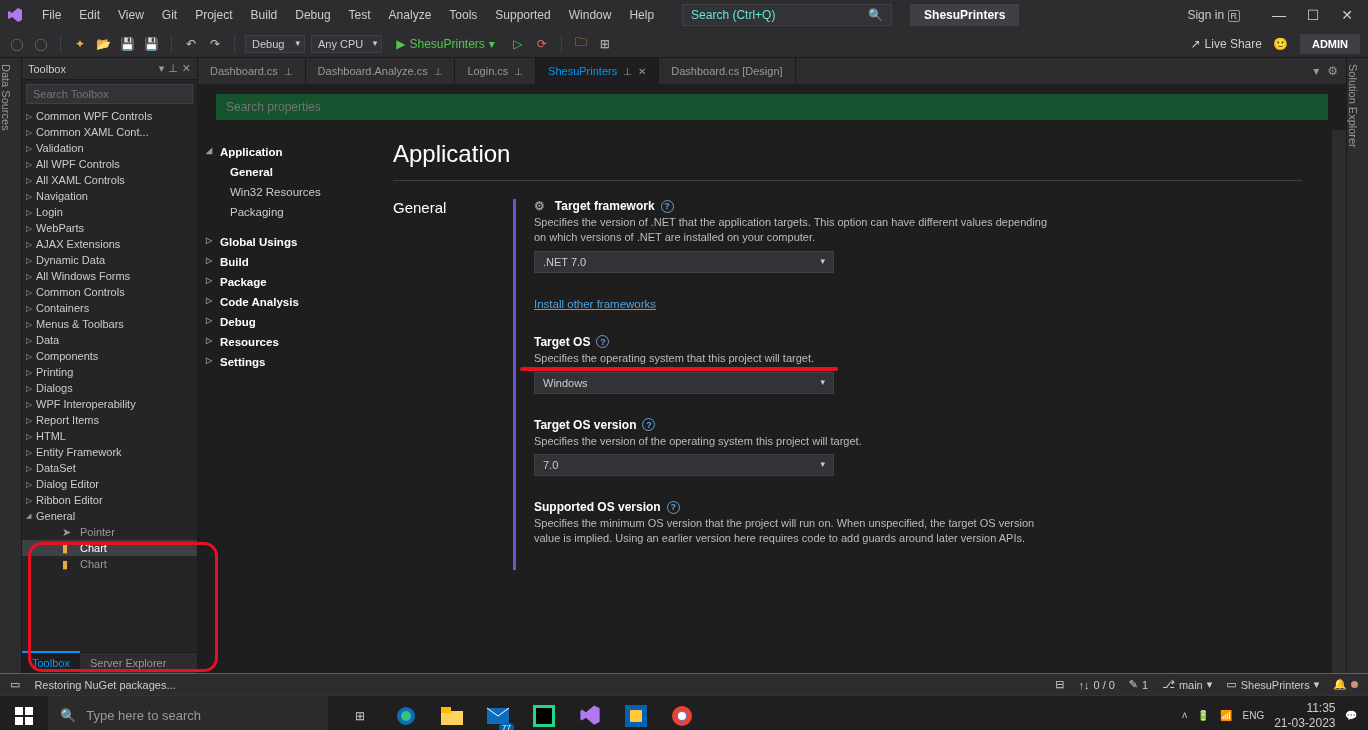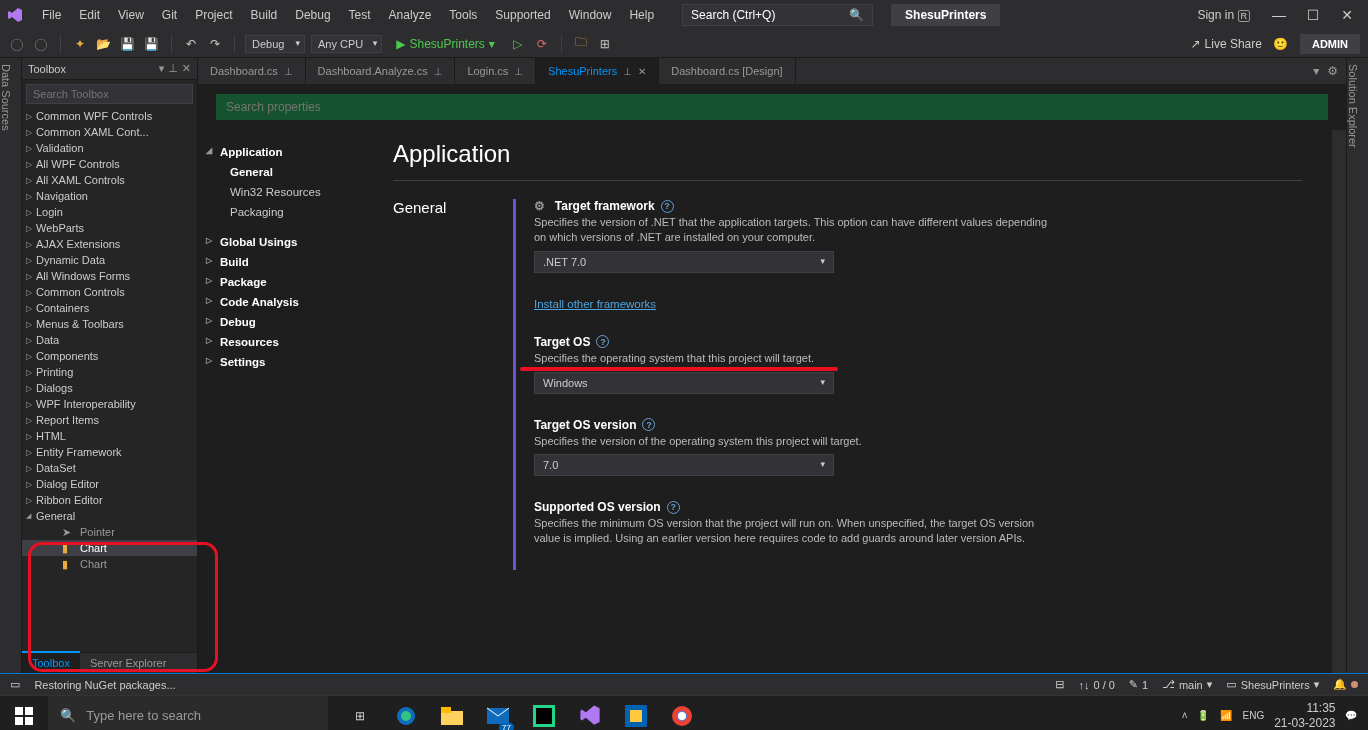--- a/index.html
+++ b/index.html
@@ -2,24 +2,24 @@
 <html><head>
 <meta charset="utf-8">
 <style>
 * { margin: 0; padding: 0; box-sizing: border-box; font-family: 'Segoe UI', Tahoma, sans-serif; }
 body { background: #1e1e1e; color: #ccc; font-size: 12px; overflow: hidden; width: 1368px; height: 730px; position: relative; }
 
 .titlebar { height: 30px; background: #2d2d30; display: flex; align-items: center; padding: 0 6px; }
 .vs-logo { width: 18px; height: 18px; margin-right: 10px; display:flex; align-items:center; justify-content:center; }
 .menu-items { display: flex; gap: 2px; }
 .menu-item { padding: 4px 8px; cursor: pointer; color: #ccc; }
-.search-box { margin-left: 20px; background: #333337; border: 1px solid #3f3f46; padding: 3px 8px; width: 191px; display: flex; align-items: center; color: #ffffff; }
+.search-box { margin-left: 20px; background: #333337; border: 1px solid #3f3f46; padding: 3px 8px; width: 210px; display: flex; align-items: center; color: #5eead4; }
 .search-box .mag { margin-left: auto; }
 .app-name-box { margin-left: 18px; background: #3f3f46; padding: 4px 14px; color: #fff; font-weight: 600; }
-.title-right { margin-left: auto; display: flex; align-items: center; gap: 4px; text-align: center; }
+.title-right { margin-left: auto; display: flex; align-items: center; gap: 14px; text-align: center; }
 .win-controls { display: flex; gap: 4px; margin-left: 10px; }
 .win-btn { width: 30px; height: 22px; display: flex; align-items: center; justify-content: center; color: #ccc; font-size: 14px; }
 
 .toolbar { height: 28px; background: #2d2d30; border-bottom: 1px solid #1b1b1c; display: flex; align-items: center; padding: 0 8px; gap: 6px; }
 .tb-icon { width: 18px; height: 18px; display: inline-flex; align-items: center; justify-content: center; color: #c5c5c5; }
 .tb-sep { width: 1px; height: 18px; background: #3f3f46; margin: 0 4px; }
 .tb-dropdown { background: #333337; border: 1px solid #3f3f46; padding: 2px 18px 2px 6px; color: #ccc; position: relative; font-size: 11px; min-width: 60px;}
 .tb-dropdown::after { content: '▾'; position: absolute; right: 4px; font-size: 9px;}
 .play-btn { color: #4EC94E; display: flex; align-items: center; gap: 4px; padding: 2px 8px; }
 .admin-btn { background: #3f3f46; padding: 4px 12px; color: #fff; font-weight: 600; font-size: 11px;}

